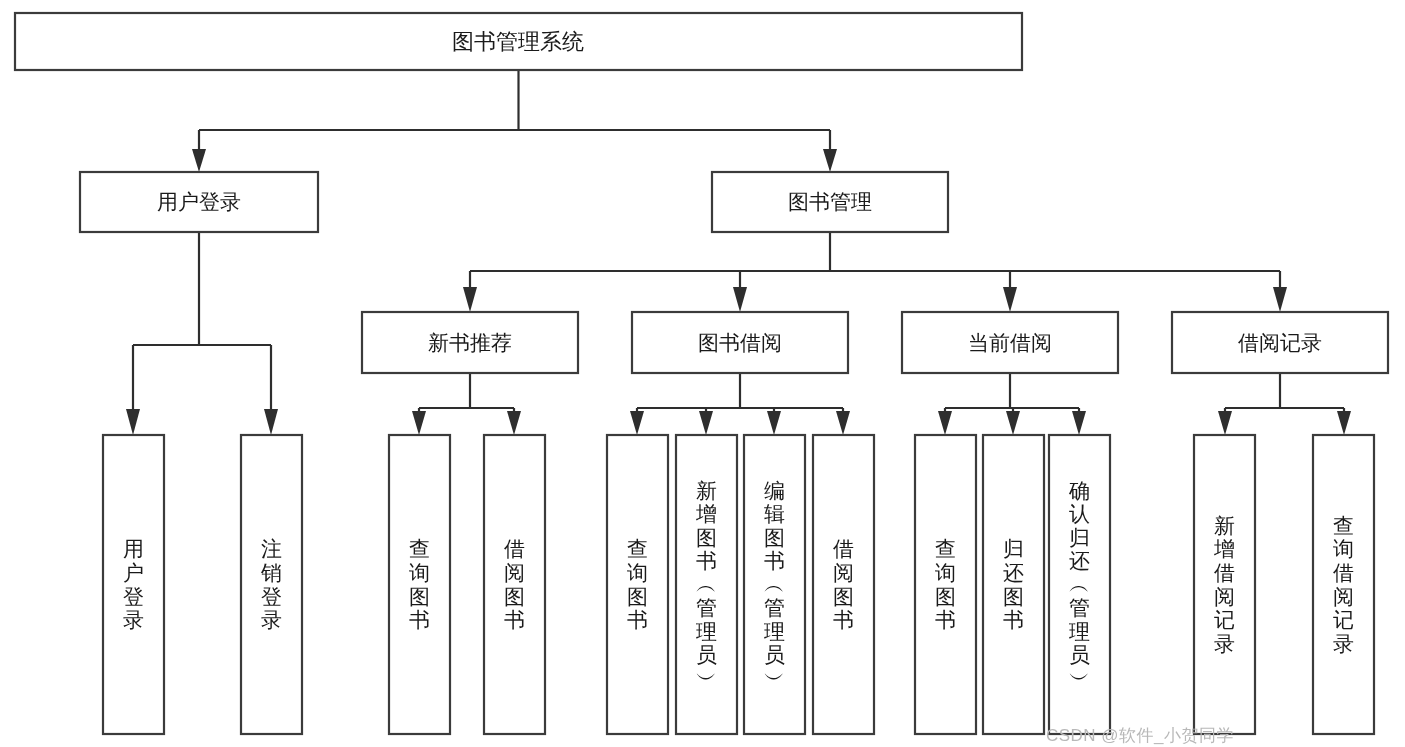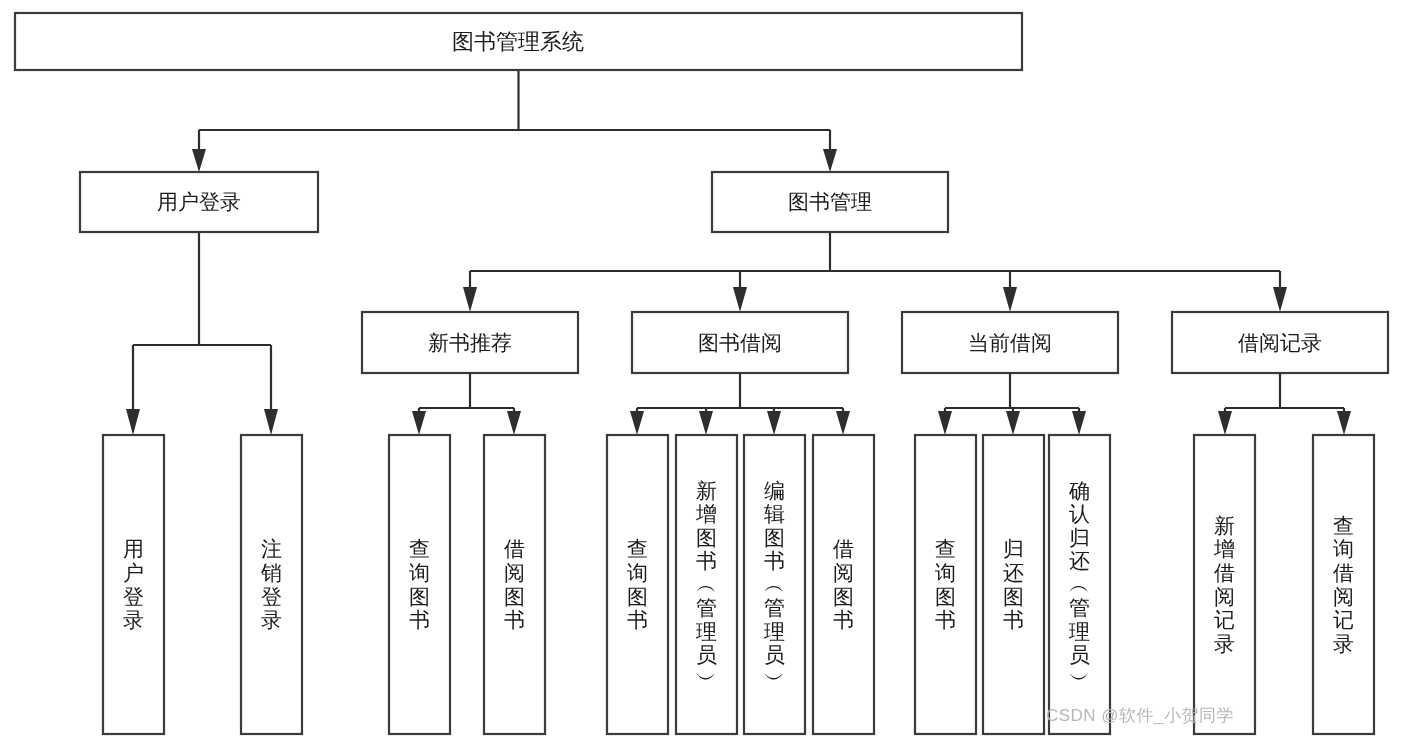--- a/index.html
+++ b/index.html
@@ -69,21 +69,21 @@
     text-align: center;
     pointer-events: none;
     white-space: pre;
   }
   .leaf-label span.ch {
     display: block;
   }
   .watermark {
     position: absolute;
     right: 10px;
-    bottom: 20px;
+    bottom: 0;
     font-family: "Liberation Sans", "DejaVu Sans", sans-serif;
     font-size: 17px;
     color: #b8b8b8;
     letter-spacing: 0.5px;
     white-space: nowrap;
   }
 </style>
 </head>
 <body>
 

